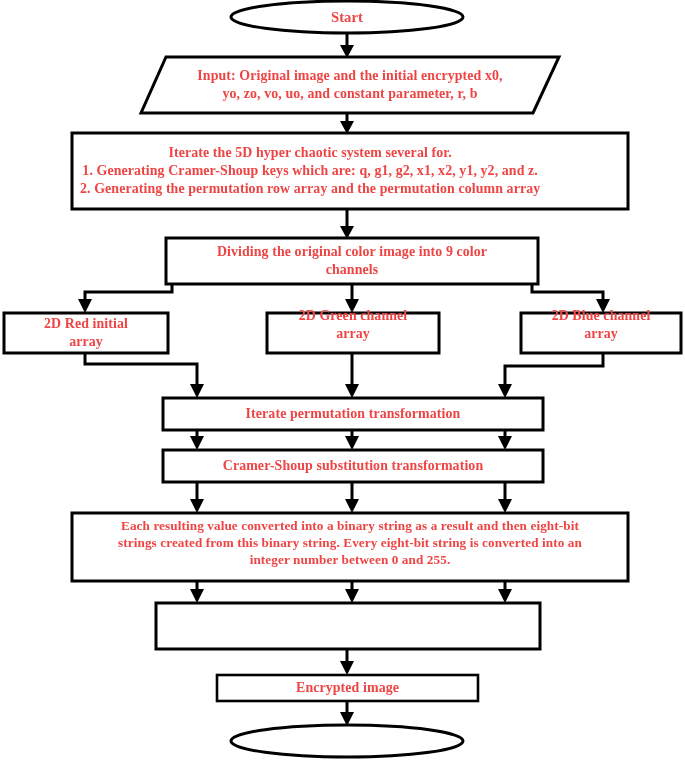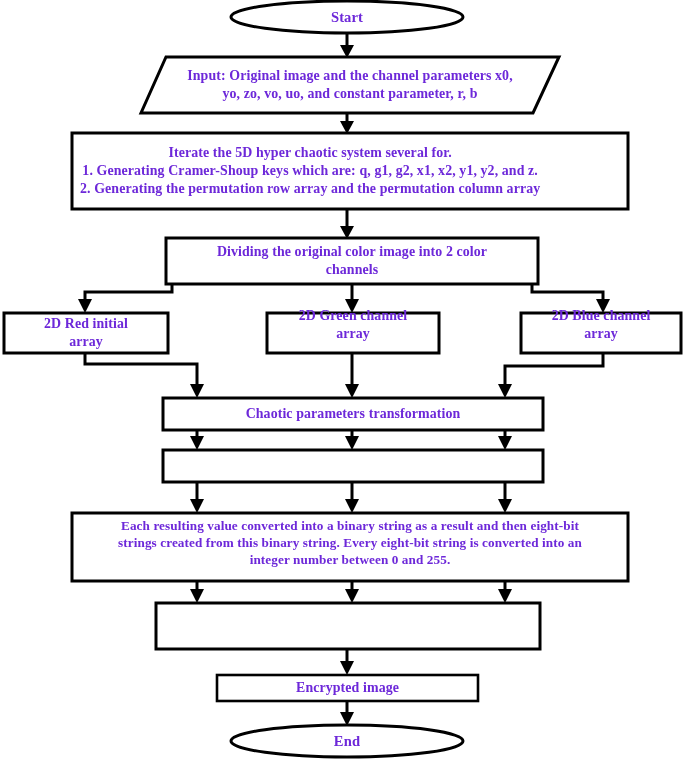--- a/index.html
+++ b/index.html
@@ -42,21 +42,21 @@
   .arrow-head {
     fill: #000000;
     stroke: none;
   }
   .node-label {
     position: absolute;
     display: flex;
     align-items: center;
     justify-content: center;
     text-align: center;
-    color: #6d28d9;
+    color: #ef4444;
     font-weight: bold;
     line-height: 1.30;
     letter-spacing: 0.1px;
     white-space: pre-line;
     pointer-events: none;
   }
   .node-label.align-left {
     justify-content: flex-start;
     text-align: center;
   }
@@ -147,44 +147,44 @@
     <line class="connector" x1="347" y1="649" x2="347" y2="665"></line>
     <polygon class="arrow-head" points="347,675 340,661 354,661"></polygon>
 
     <line class="connector" x1="347" y1="701" x2="347" y2="715"></line>
     <polygon class="arrow-head" points="347,726 340,712 354,712"></polygon>
 
   </svg>
 
   <div class="node-label fs-15" style="left:231px; top:1px; width:232px; height:32px;">Start</div>
 
-  <div class="node-label fs-14" style="left:165px; top:59px; width:370px; height:52px;">Input: Original image and the channel parameters x0,
+  <div class="node-label fs-14" style="left:165px; top:59px; width:370px; height:52px;">Input: Original image and the initial encrypted x0,
 yo, zo, vo, uo, and constant parameter, r, b</div>
 
   <div class="node-label fs-14 align-left" style="left:80px; top:136px; width:544px; height:70px;">Iterate the 5D hyper chaotic system several for.
 1. Generating Cramer-Shoup keys which are: q, g1, g2, x1, x2, y1, y2, and z.
 2. Generating the permutation row array and the permutation column array</div>
 
-  <div class="node-label fs-14" style="left:170px; top:240px; width:364px; height:42px;">Dividing the original color image into 2 color
+  <div class="node-label fs-14" style="left:170px; top:240px; width:364px; height:42px;">Dividing the original color image into 9 color
 channels</div>
 
   <div class="node-label fs-14" style="left:6px; top:315px; width:160px; height:36px;">2D Red initial
 array</div>
 
   <div class="node-label fs-14" style="left:269px; top:315px; width:168px; height:20px;">2D Green channel
 array</div>
 
   <div class="node-label fs-14" style="left:523px; top:315px; width:156px; height:20px;">2D Blue channel
 array</div>
 
-  <div class="node-label fs-14" style="left:166px; top:399px; width:374px; height:30px;">Chaotic parameters transformation</div>
+  <div class="node-label fs-14" style="left:166px; top:399px; width:374px; height:30px;">Iterate permutation transformation</div>
 
+  <div class="node-label fs-14" style="left:166px; top:451px; width:374px; height:30px;">Cramer-Shoup substitution transformation</div>
 
   <div class="node-label fs-13" style="left:78px; top:515px; width:544px; height:55px;">Each resulting value converted into a binary string as a result and then eight-bit
 strings created from this binary string. Every eight-bit string is converted into an
 integer number between 0 and 255.</div>
 
 
   <div class="node-label fs-14" style="left:220px; top:676px; width:255px; height:24px;">Encrypted image</div>
 
-  <div class="node-label fs-15" style="left:231px; top:725px; width:232px; height:32px;">End</div>
 
 </div>
 
 </body></html>

